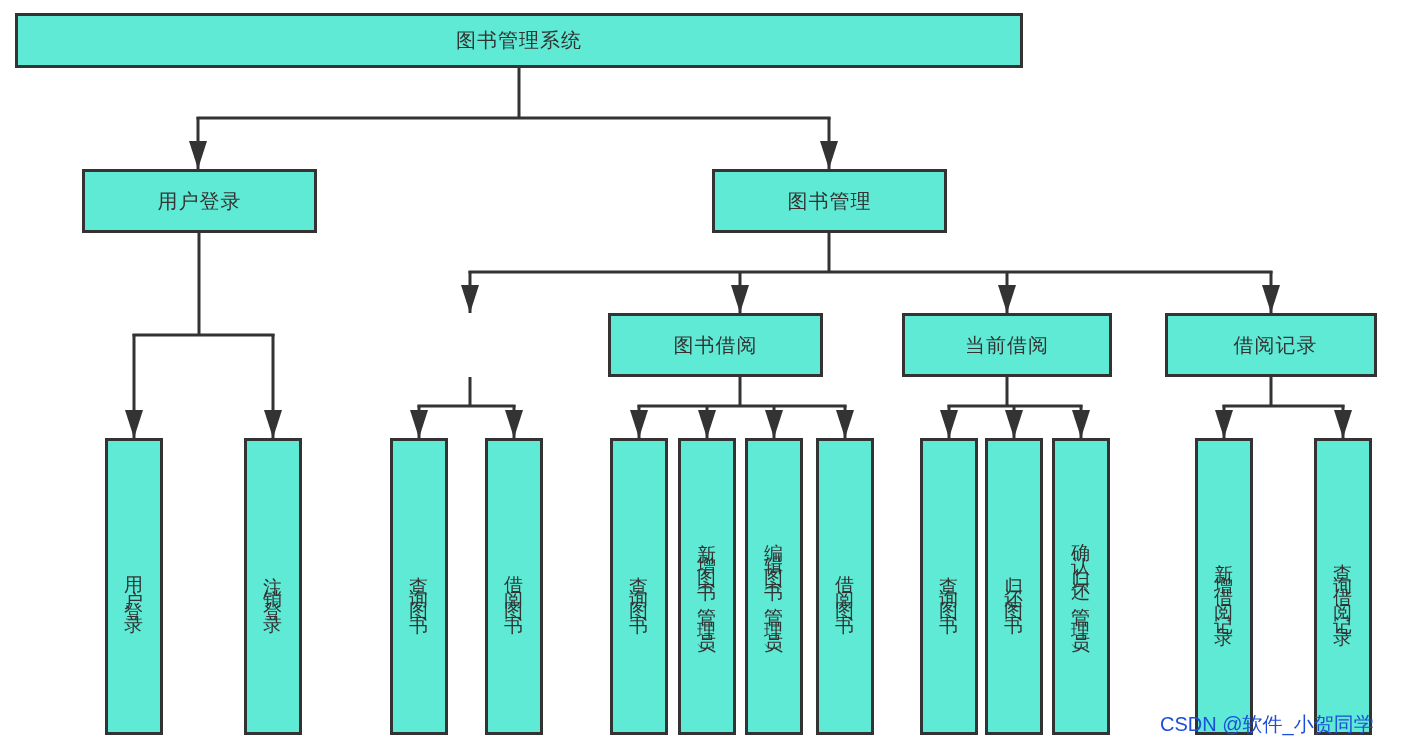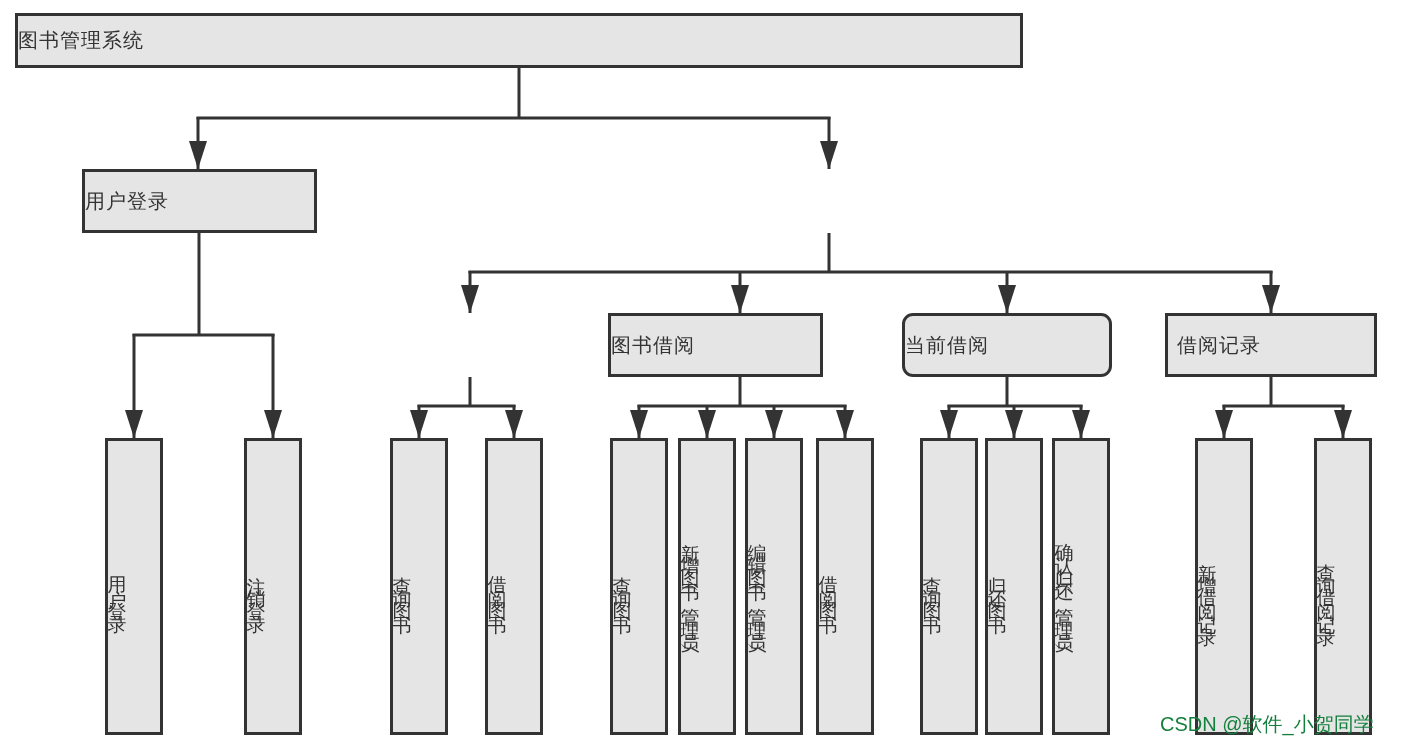--- a/index.html
+++ b/index.html
@@ -14,24 +14,24 @@
   #wires {
     position: absolute;
     left: 0; top: 0;
     width: 1405px; height: 747px;
     pointer-events: none;
   }
   .node {
     position: absolute;
     box-sizing: border-box;
     border: 3px solid #333333;
-    background: #e5e5e5;
+    background: #5eead4;
     display: flex;
     align-items: center;
-    justify-content: flex-start;
+    justify-content: center;
     color: #333333;
   }
   .h-node { font-size: 20px; letter-spacing: 1px; }
   .leaf {
     top: 438px;
     width: 58px;
     height: 297px;
   }
   .leaf .vtext {
     writing-mode: vertical-rl;
@@ -39,21 +39,21 @@
     letter-spacing: 13px;
     line-height: 1;
     white-space: nowrap;
     color: #333333;
   }
   #watermark {
     position: absolute;
     left: 1160px;
     top: 711px;
     font-size: 20px;
-    color: #15803d;
+    color: #1d4ed8;
     white-space: nowrap;
     z-index: 5;
   }
 </style>
 </head>
 <body>
 
 <div id="stage">
 
   <svg id="wires" viewBox="0 0 1405 747" xmlns="http://www.w3.org/2000/svg">
@@ -104,25 +104,28 @@
     <line x1="1343" y1="405" x2="1343" y2="438" stroke="#333333" stroke-width="3" marker-end="url(#arrowdown)"></line>
   </svg>
 
   <div class="node h-node" style="left:15px; top:13px; width:1008px; height:55px;">
     <span>图书管理系统</span>
   </div>
 
   <div class="node h-node" style="left:82px; top:169px; width:235px; height:64px;">
     <span>用户登录</span>
   </div>
+  <div class="node h-node" style="left:712px; top:169px; width:235px; height:64px;">
+    <span>图书管理</span>
+  </div>
 
   <div class="node h-node" style="left:608px; top:313px; width:215px; height:64px;">
     <span>图书借阅</span>
   </div>
-  <div class="node h-node" style="left:902px; top:313px; width:210px; height:64px;border-radius:11px;">
+  <div class="node h-node" style="left:902px; top:313px; width:210px; height:64px;">
     <span>当前借阅</span>
   </div>
   <div class="node h-node" style="left:1165px; top:313px; width:212px; height:64px;padding-left:9px;">
     <span>借阅记录</span>
   </div>
 
   <div class="node leaf" style="left:105px;">
     <span class="vtext">用户登录</span>
   </div>
   <div class="node leaf" style="left:244px;">

